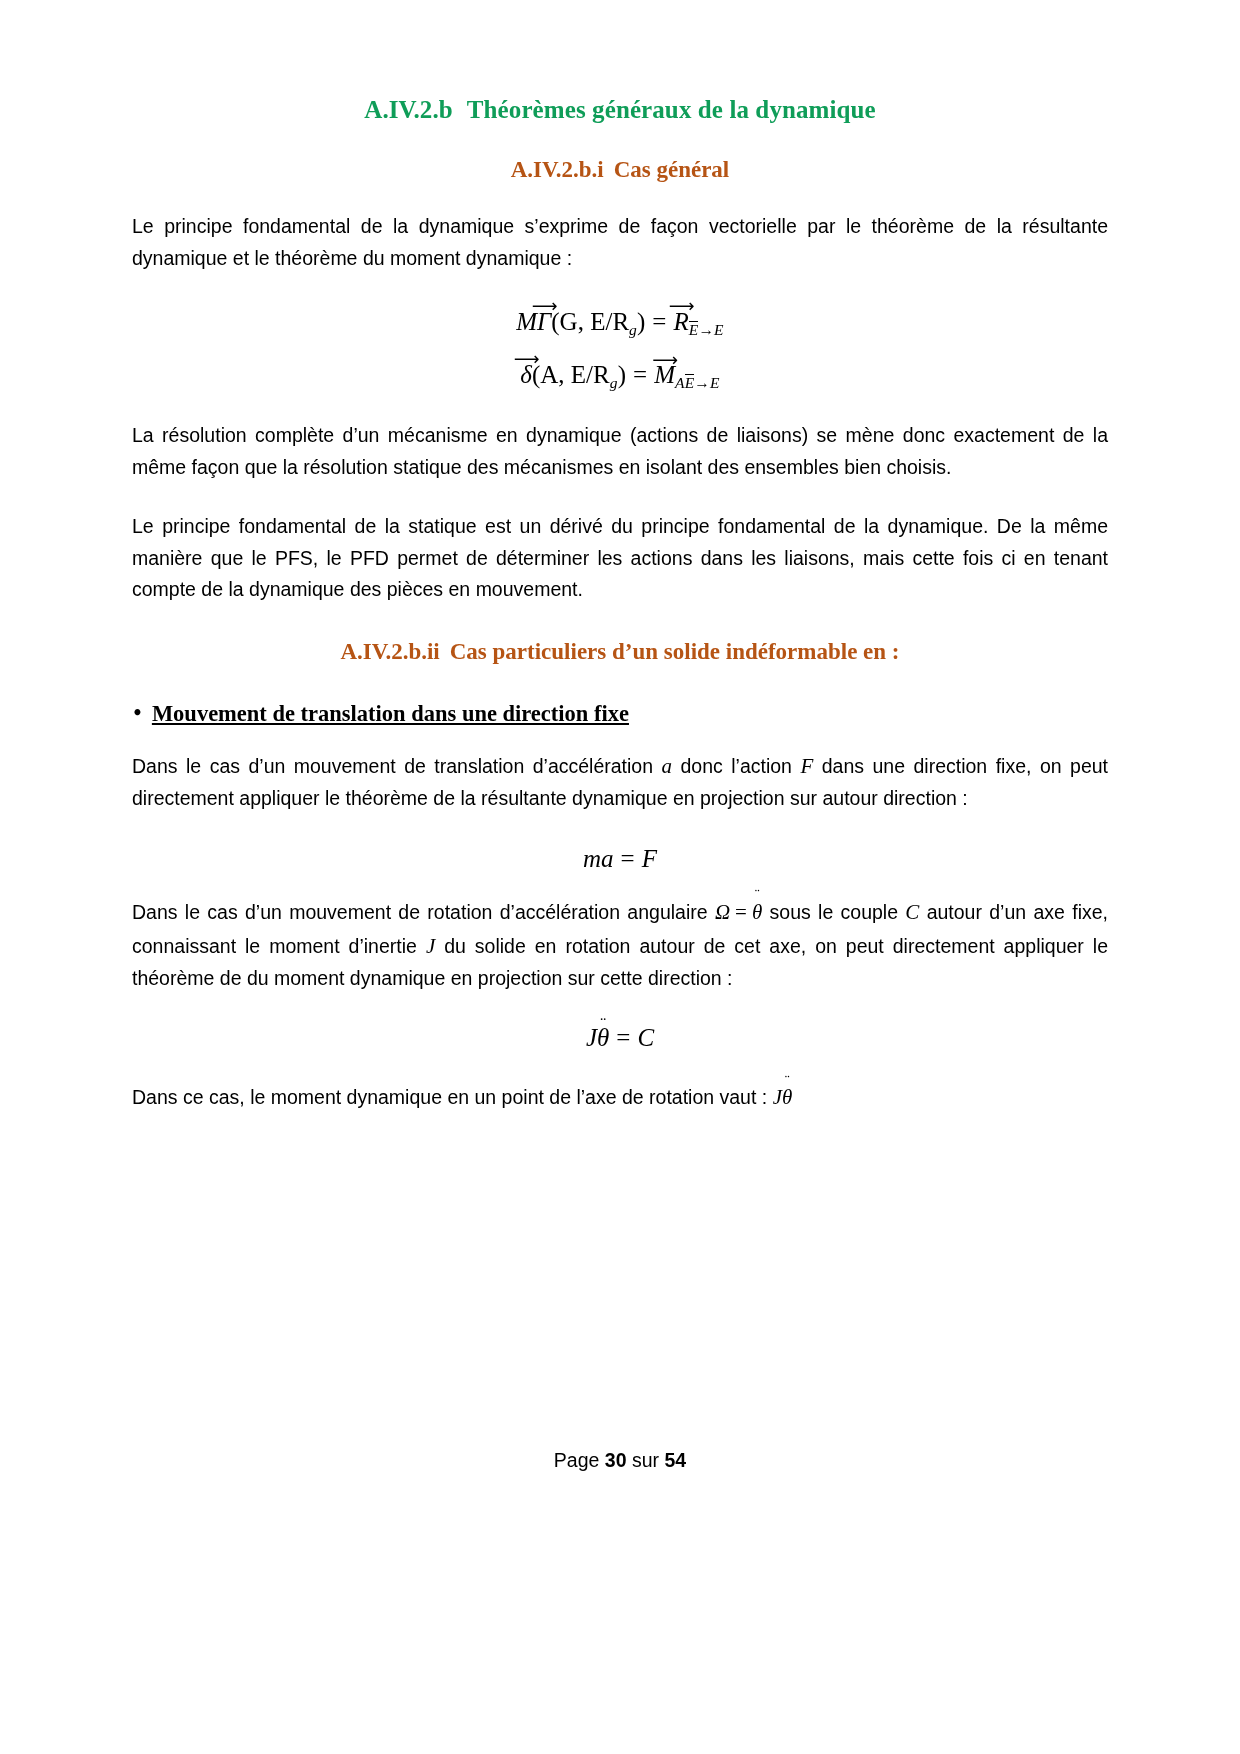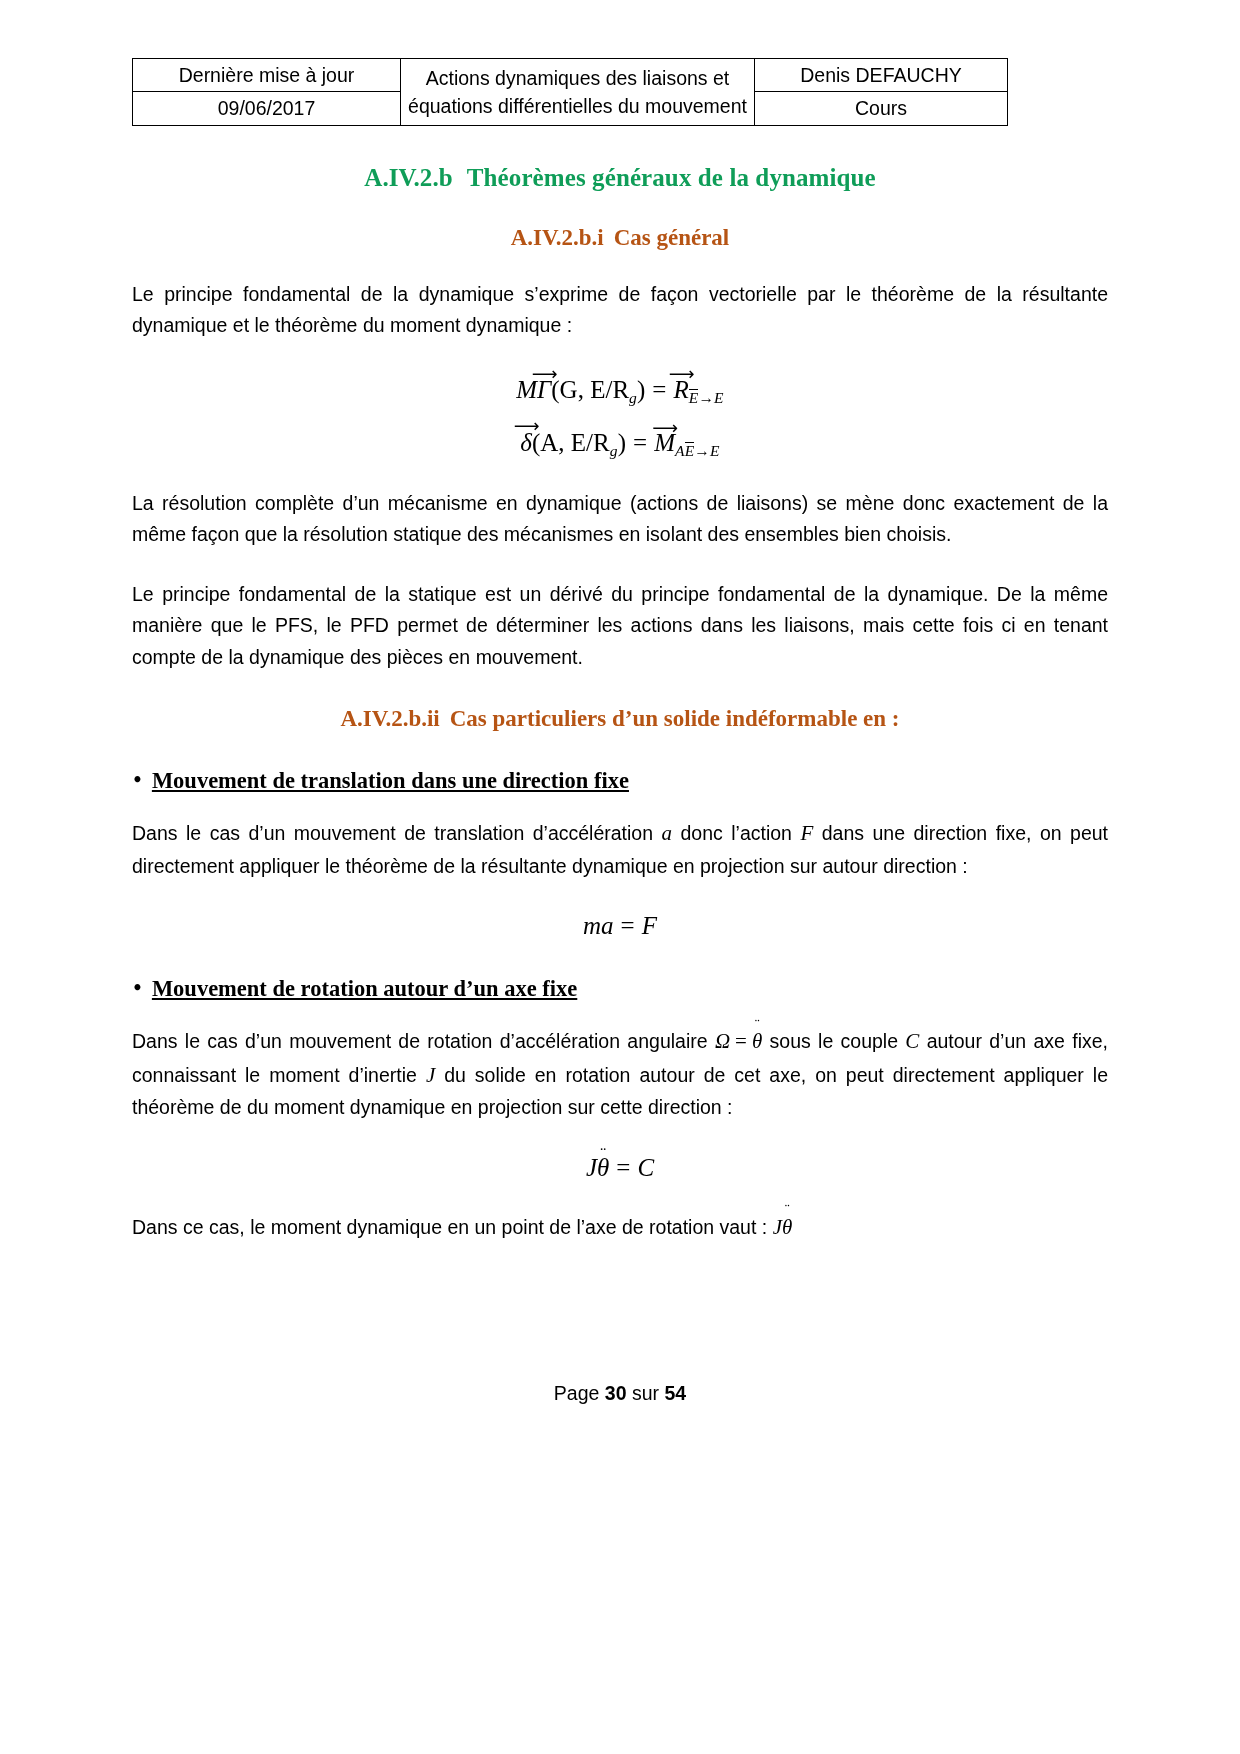--- a/index.html
+++ b/index.html
@@ -165,50 +165,34 @@
   .inline-math {
     font-family: "Liberation Serif", serif;
     font-style: italic;
     font-size: 21px;
   }
 
   
   .footer {
     position: absolute;
     left: 0;
-    top: 1382px;
+    top: 1449px;
     width: 1240px;
     text-align: center;
     font-family: "Liberation Sans", sans-serif;
     font-size: 19.5px;
     color: #000;
   }
   .footer b { font-weight: bold; }
 </style>
 </head>
 <body>
 
 <div class="page">
 
-  <table class="header-table">
-    <tbody>
-        <tr>
-      <td class="col-date">Dernière mise à jour</td>
-      <td class="col-title cell-title-merged" rowspan="2">
-        <div>Actions dynamiques des liaisons et</div>
-        <div>équations différentielles du mouvement</div>
-      </td>
-      <td class="col-author">Denis DEFAUCHY</td>
-    </tr>
-    <tr>
-      <td class="col-date">09/06/2017</td>
-      <td class="col-author">Cours</td>
-    </tr>
-  </tbody>
-    </table>
 
   <h2 class="sec-green">
     <span class="num">A.IV.2.b</span><span>Théorèmes généraux de la dynamique</span>
   </h2>
 
   <h3 class="sec-orange">
     <span class="num">A.IV.2.b.i</span><span>Cas général</span>
   </h3>
 
   <p class="body">Le principe fondamental de la dynamique s’exprime de façon vectorielle par le théorème de la résultante dynamique et le théorème du moment dynamique :</p>
@@ -233,23 +217,20 @@
   <h4 class="bullet-head">
     <span class="bullet">•</span><span class="ul-text">Mouvement de translation dans une direction fixe</span>
   </h4>
 
   <p class="body tight"><span>Dans le cas d’un mouvement de translation d’accélération </span><span class="inline-math">a</span><span> donc l’action </span><span class="inline-math">F</span><span> dans une direction fixe, on peut directement appliquer le théorème de la résultante dynamique en projection sur autour direction :</span></p>
 
   <div class="equation small-gap">
     <span class="mi">m</span><span class="mi">a</span><span class="op">=</span><span class="mi">F</span>
   </div>
 
-  <h4 class="bullet-head">
-    <span class="bullet">•</span><span class="ul-text">Mouvement de rotation autour d’un axe fixe</span>
-  </h4>
 
   <p class="body tight"><span>Dans le cas d’un mouvement de rotation d’accélération angulaire </span><span class="inline-math">Ω</span><span class="inline-math" style="font-style:normal;margin:0 5px;">=</span><span class="inline-math ddot"><span class="dots">¨</span><span>θ</span></span><span> sous le couple </span><span class="inline-math">C</span><span> autour d’un axe fixe, connaissant le moment d’inertie </span><span class="inline-math">J</span><span> du solide en rotation autour de cet axe, on peut directement appliquer le théorème de du moment dynamique en projection sur cette direction :</span></p>
 
   <div class="equation small-gap">
     <span class="mi">J</span><span class="mi ddot"><span class="dots">¨</span><span>θ</span></span><span class="op">=</span><span class="mi">C</span>
   </div>
 
   <p class="body"><span>Dans ce cas, le moment dynamique en un point de l’axe de rotation vaut : </span><span class="inline-math">J</span><span class="inline-math ddot"><span class="dots">¨</span><span>θ</span></span></p>
 
 </div>

